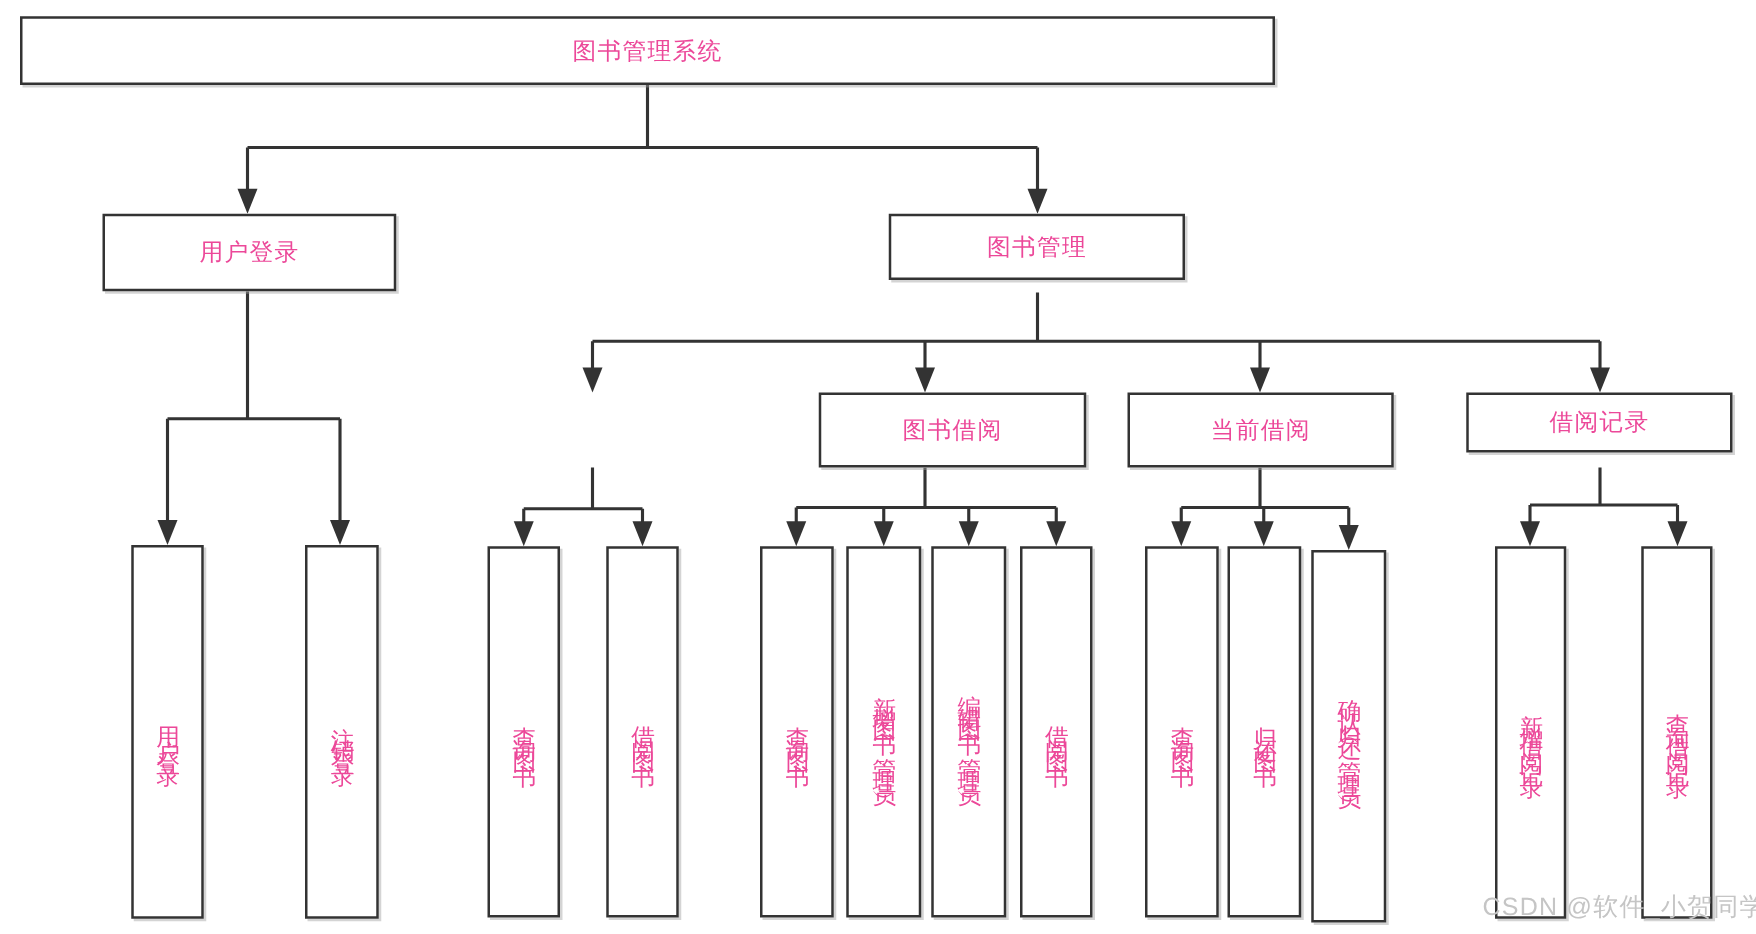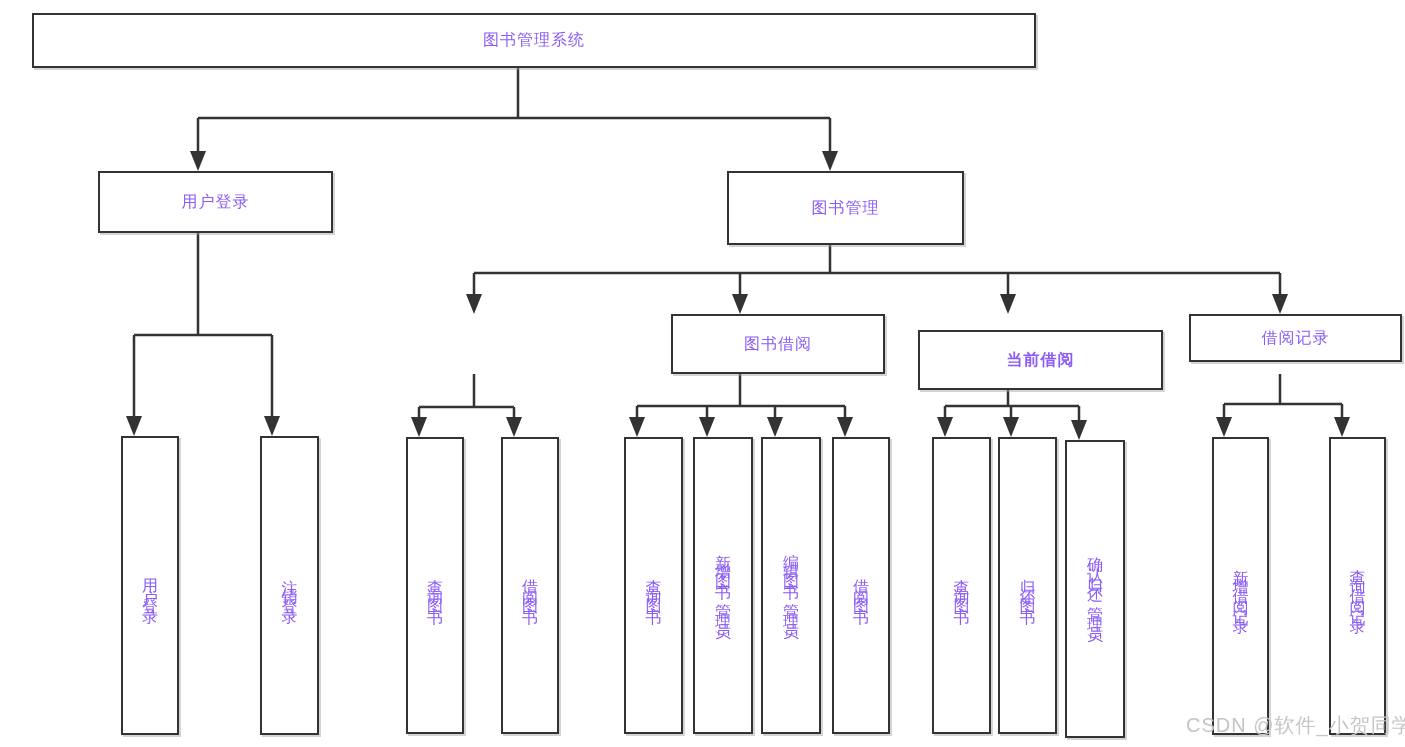--- a/index.html
+++ b/index.html
@@ -20,25 +20,24 @@
     z-index: 1;
   }
   .box {
     position: absolute;
     background: #ffffff;
     border: 2.5px solid #333333;
     box-shadow: 2px 2px 0 rgba(160,160,160,0.45);
     display: flex;
     align-items: center;
     justify-content: center;
-    color: #8b5cf6;
-    font-size: 16px;
+    color: #ec4899;
+    font-size: 19px;
     z-index: 2;
     letter-spacing: 1px;
-    margin-left: 16px;
   }
   .leaf span {
     writing-mode: vertical-rl;
     text-orientation: mixed;
     letter-spacing: 10px;
     line-height: 1;
     white-space: nowrap;
   }
   .watermark {
     position: absolute;
@@ -91,24 +90,24 @@
       <polygon points="1003,417 1019,417 1011,437"></polygon>
       <polygon points="1071,420 1087,420 1079,440"></polygon>
       <polygon points="1216,417 1232,417 1224,437"></polygon>
       <polygon points="1334,417 1350,417 1342,437"></polygon>
     </g>
   </svg>
 
   <div class="box" style="left:16px; top:13px; width:1004px; height:55px;">图书管理系统</div>
 
   <div class="box" style="left:82px; top:171px; width:235px; height:62px;">用户登录</div>
-  <div class="box" style="left:711px; top:171px; width:237px; height:74px;">图书管理</div>
+  <div class="box" style="left:711px; top:171px; width:237px; height:53px;">图书管理</div>
 
   <div class="box" style="left:655px; top:314px; width:214px; height:60px;">图书借阅</div>
-  <div class="box" style="left:902px; top:330px; width:245px; height:60px;font-weight:bold;">当前借阅</div>
+  <div class="box" style="left:902px; top:314px; width:213px; height:60px;">当前借阅</div>
   <div class="box" style="left:1173px; top:314px; width:213px; height:48px;">借阅记录</div>
 
   <div class="box leaf" style="left:105px; top:436px; width:58px; height:299px;">
     <span>用户登录</span>
   </div>
   <div class="box leaf" style="left:244px; top:436px; width:59px; height:299px;">
     <span>注销登录</span>
   </div>
 
   <div class="box leaf" style="left:390px; top:437px; width:58px; height:297px;">

